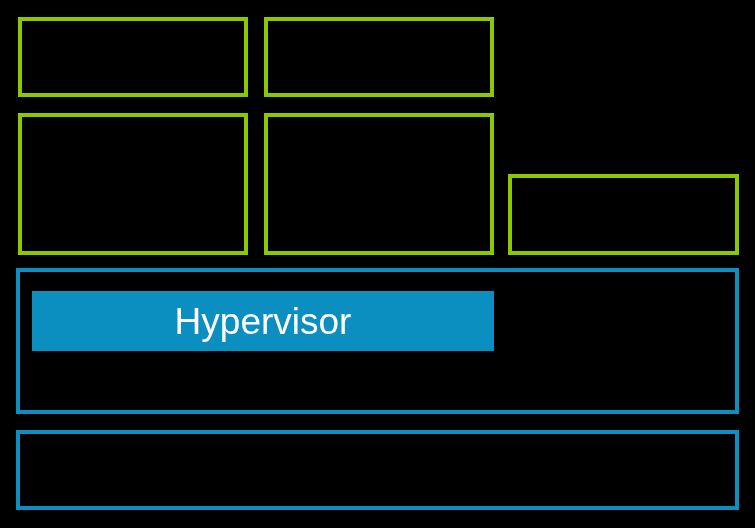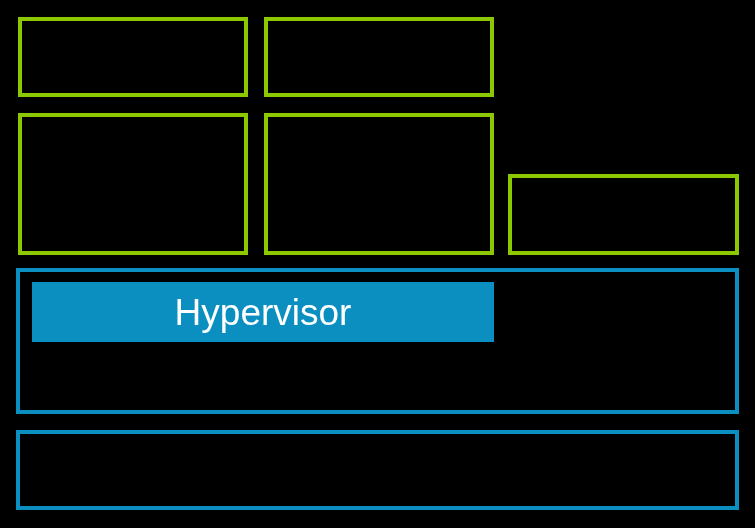--- a/index.html
+++ b/index.html
@@ -51,21 +51,21 @@
   #vm-box-1 { left: 18px;  top: 17px;  width: 230px; height: 80px; }
   #vm-box-2 { left: 264px; top: 17px;  width: 230px; height: 80px; }
 
   
   #vm-box-3 { left: 18px;  top: 113px; width: 230px; height: 142px; }
   #vm-box-4 { left: 264px; top: 113px; width: 230px; height: 142px; }
   #vm-box-5 { left: 508px; top: 174px; width: 231px; height: 81px; }
 
   
   #hypervisor-layer { left: 16px; top: 268px; width: 723px; height: 146px; }
-  #hypervisor-bar   { left: 32px; top: 282px; width: 462px; height: 60px; }
+  #hypervisor-bar   { left: 32px; top: 291px; width: 462px; height: 60px; }
 
   
   #hardware-layer   { left: 16px; top: 430px; width: 723px; height: 80px; }
 </style>
 </head>
 <body>
 
 <div id="canvas">
 
   <div class="box box-green" id="vm-box-1">

